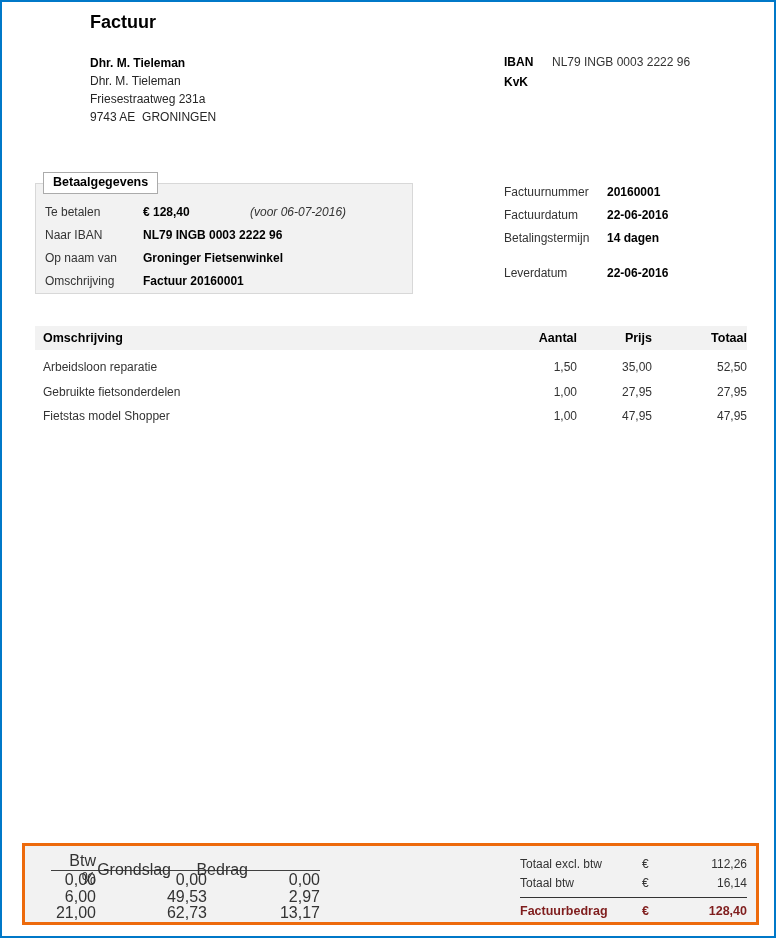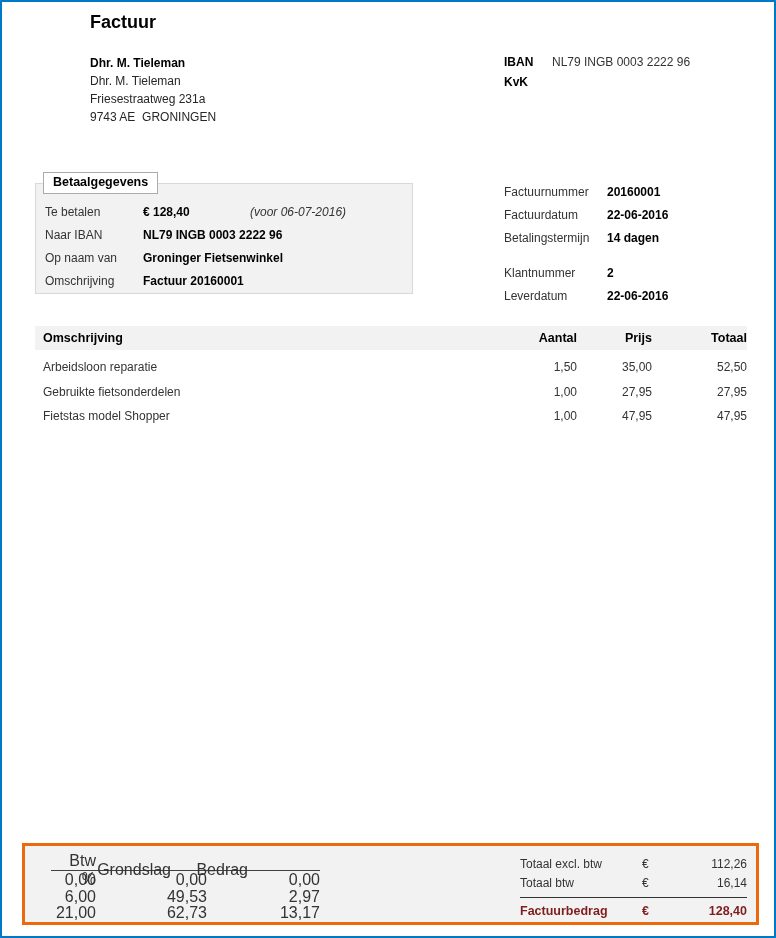--- a/index.html
+++ b/index.html
@@ -169,24 +169,20 @@
     <div class="meta-row">
       <span class="lbl">Factuurdatum</span>
       <span class="val">22-06-2016</span>
     </div>
     <div class="meta-row">
       <span class="lbl">Betalingstermijn</span>
       <span class="val">14 dagen</span>
     </div>
     <div class="meta-gap"></div>
     <div class="meta-row">
-      <span class="lbl">Klantnummer</span>
-      <span class="val">2</span>
-    </div>
-    <div class="meta-row">
       <span class="lbl">Leverdatum</span>
       <span class="val">22-06-2016</span>
     </div>
   </div>
 
   <div class="items-table">
     <div class="items-header">
       <div class="c0">Omschrijving</div>
       <div class="c-num">Aantal</div>
       <div class="c-num">Prijs</div>

